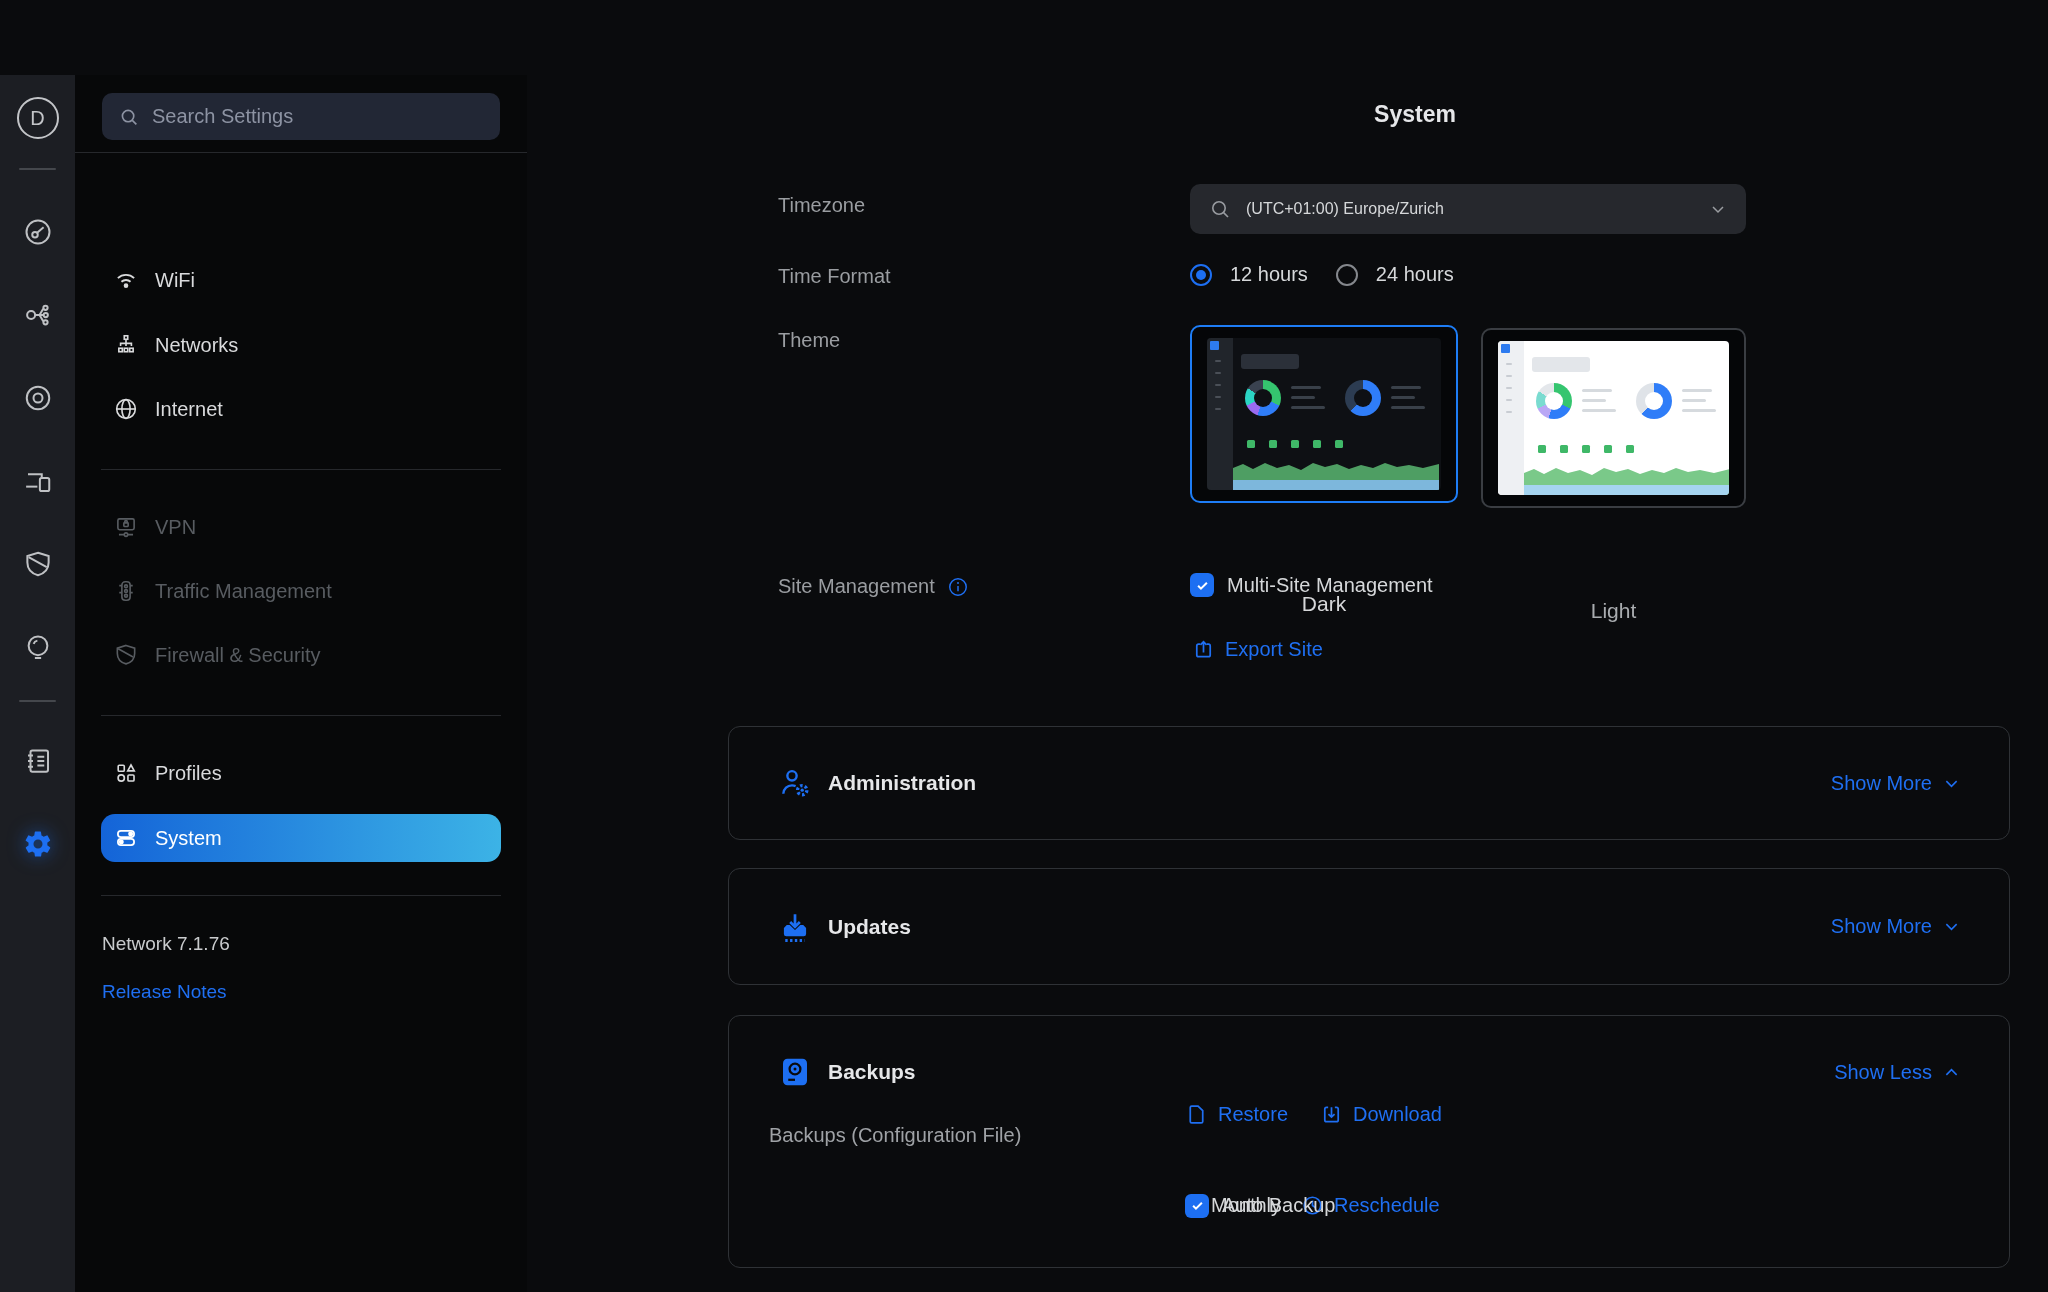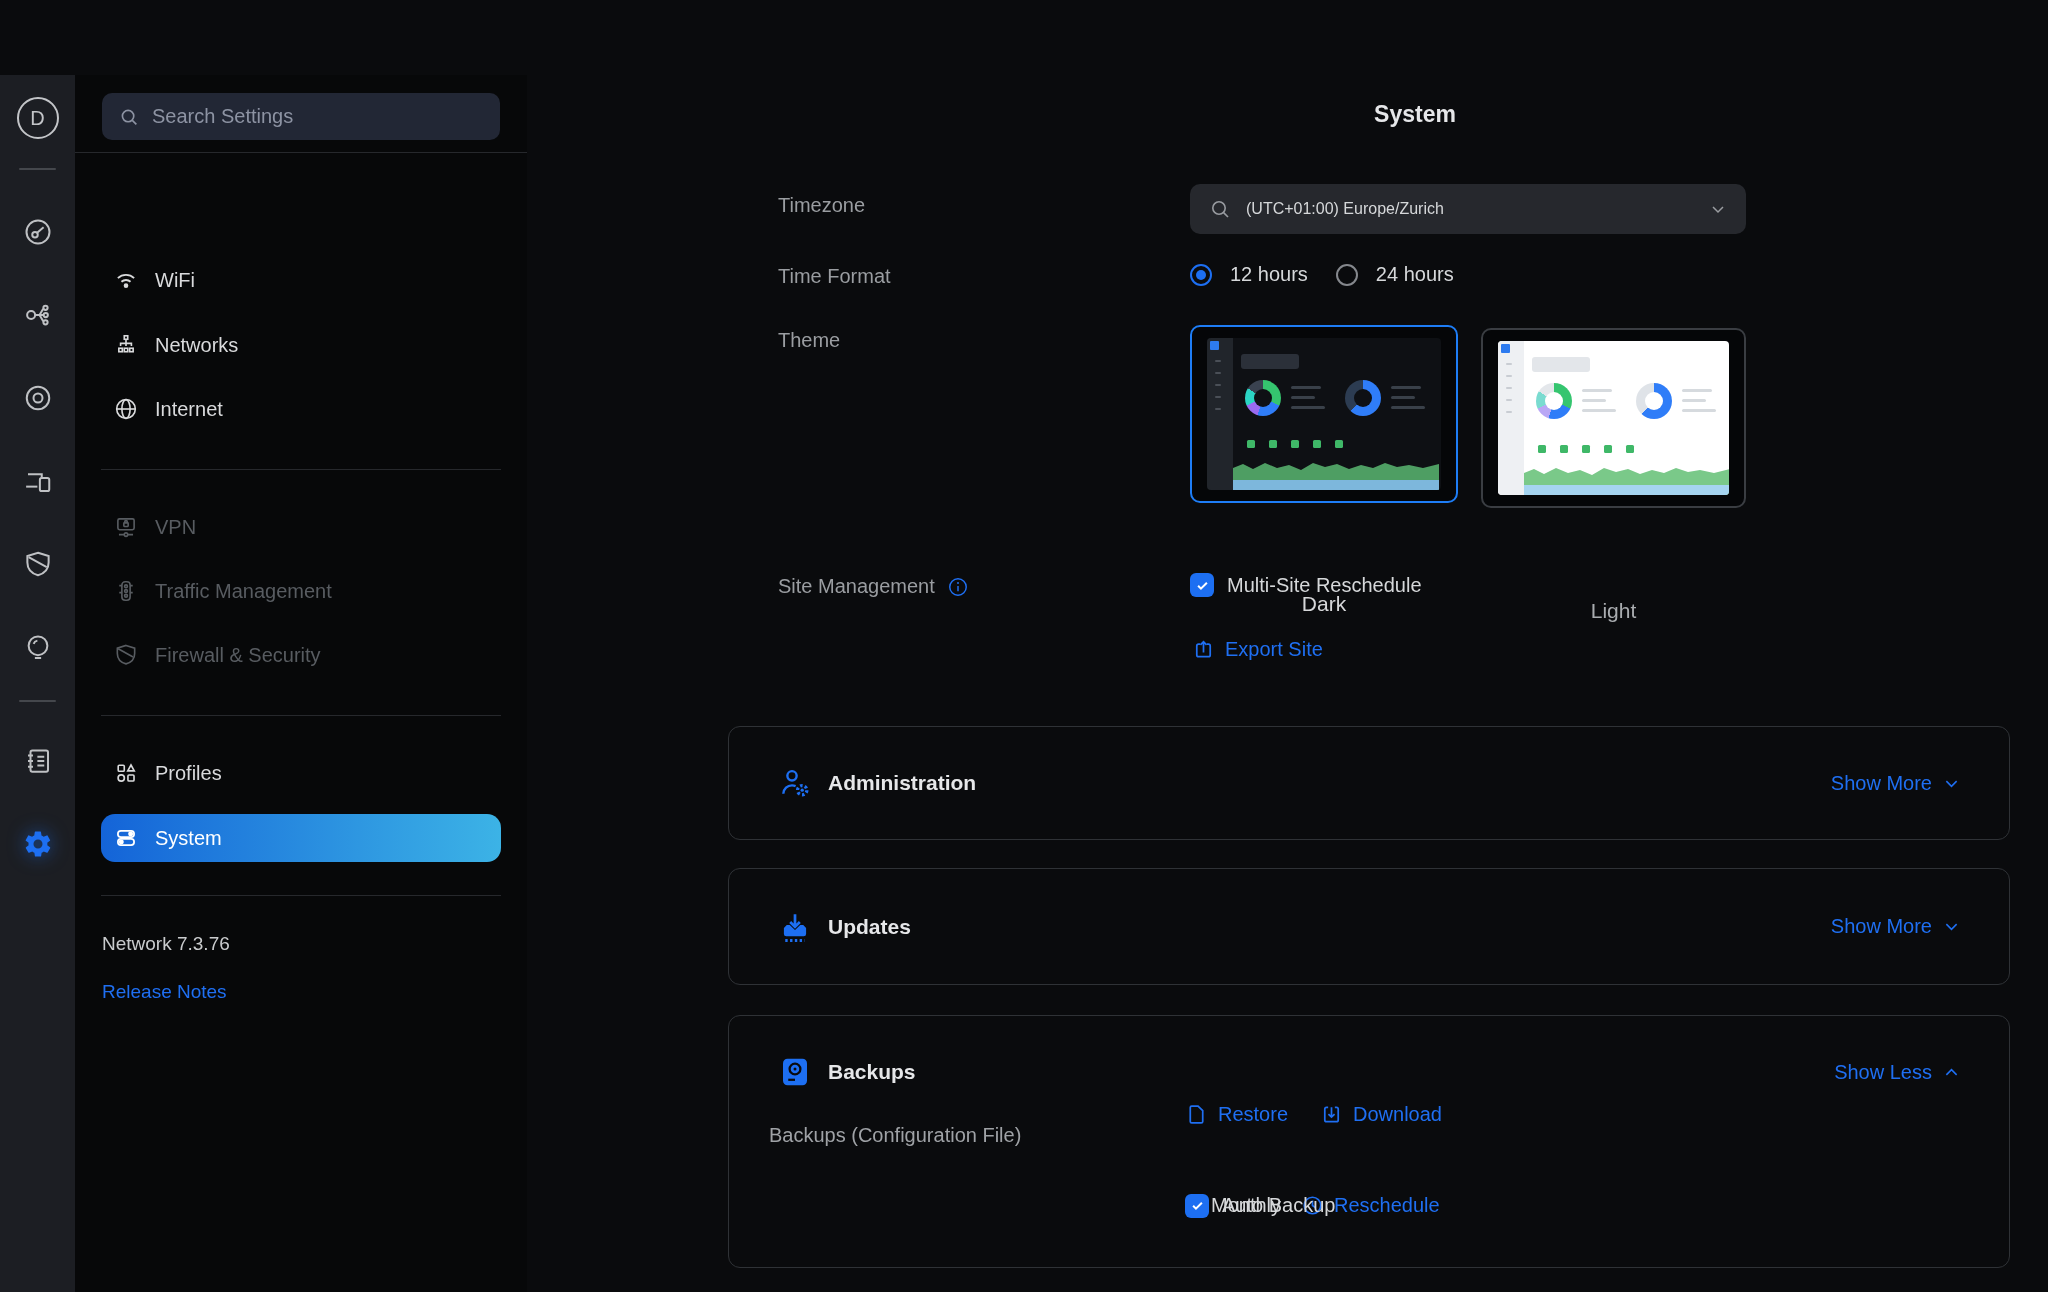--- a/index.html
+++ b/index.html
@@ -270,21 +270,21 @@
       <svg viewBox="0 0 24 24" fill="none" stroke="currentColor" stroke-width="1.6">
         <rect x="4.5" y="5.5" width="15" height="5.6" rx="2.8"></rect>
           <circle cx="16.3" cy="8.3" r="1.5" fill="currentColor"></circle>
         <rect x="4.5" y="12.9" width="15" height="5.6" rx="2.8"></rect>
           <circle cx="7.7" cy="15.7" r="1.5" fill="currentColor"></circle>
       </svg>
       <span>System</span>
     </div>
 
     <div class="side-divider" style="top:820px"></div>
-    <div class="version-text" style="top:858px">Network 7.3.76</div>
+    <div class="version-text" style="top:858px">Network 7.1.76</div>
     <div class="release-link" style="top:906px">Release Notes</div>
   </div>
 
   <div class="h-divider"></div>
   <div class="v-divider"></div>
 
   <div class="content">
     <div class="page-title">System</div>
 
     <div class="row-label" style="top:119px">Timezone</div>
@@ -384,21 +384,21 @@
           <path d="M12 11v5.5"></path>
           <circle cx="12" cy="7.6" r="1.1" fill="currentColor" stroke="none"></circle>
       </svg>
     </div>
     <div class="check-row" style="left:663px;top:498px">
       <span class="checkbox">
         <svg viewBox="0 0 24 24" fill="none" stroke="currentColor" stroke-width="3.2">
             <path d="M5 12.5l4.5 4.5L19 7.5"></path>
           </svg>
       </span>
-      <span class="check-label">Multi-Site Reschedule</span>
+      <span class="check-label">Multi-Site Management</span>
     </div>
     <div class="link" style="position:absolute;left:665px;top:563px">
       <svg viewBox="0 0 24 24" fill="none" stroke="currentColor" stroke-width="1.8">
         <path d="M8.5 6.5H6.8A1.8 1.8 0 0 0 5 8.3v9.4a1.8 1.8 0 0 0 1.8 1.8h10.4a1.8 1.8 0 0 0 1.8-1.8V8.3a1.8 1.8 0 0 0-1.8-1.8h-1.7"></path>
         <path d="M12 15V4.2M8.8 7.2L12 4l3.2 3.2"></path>
       </svg>
       <span>Export Site</span>
     </div>
 
     <div class="card" style="top:651px;height:114px">

